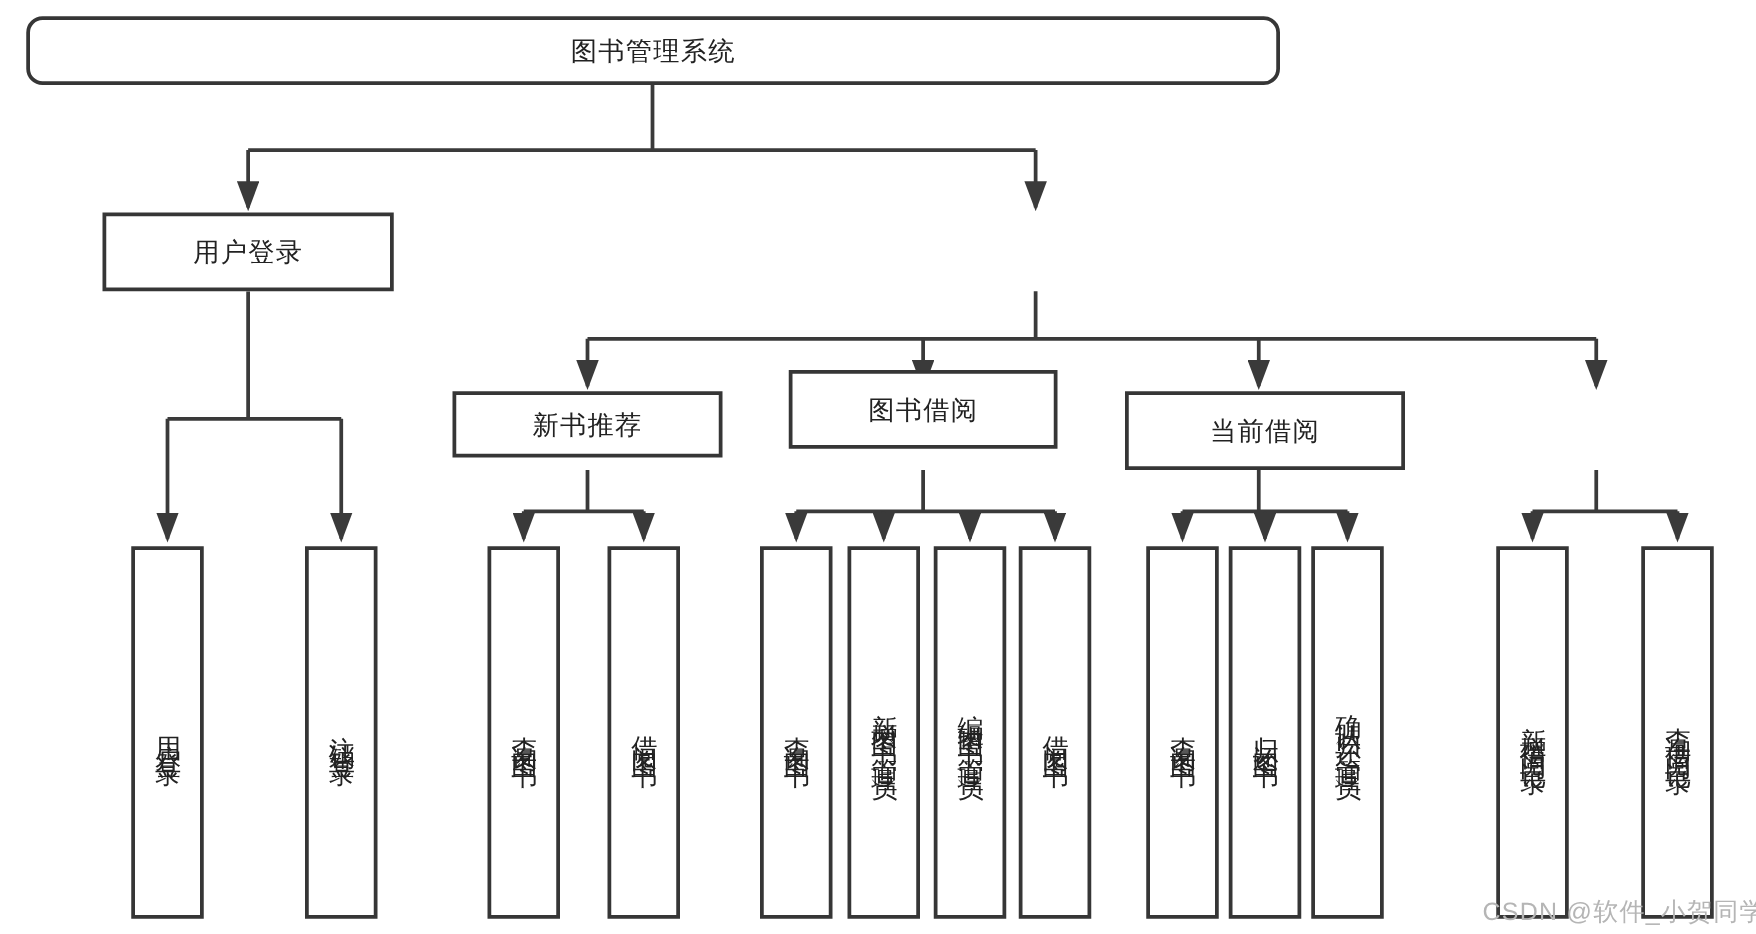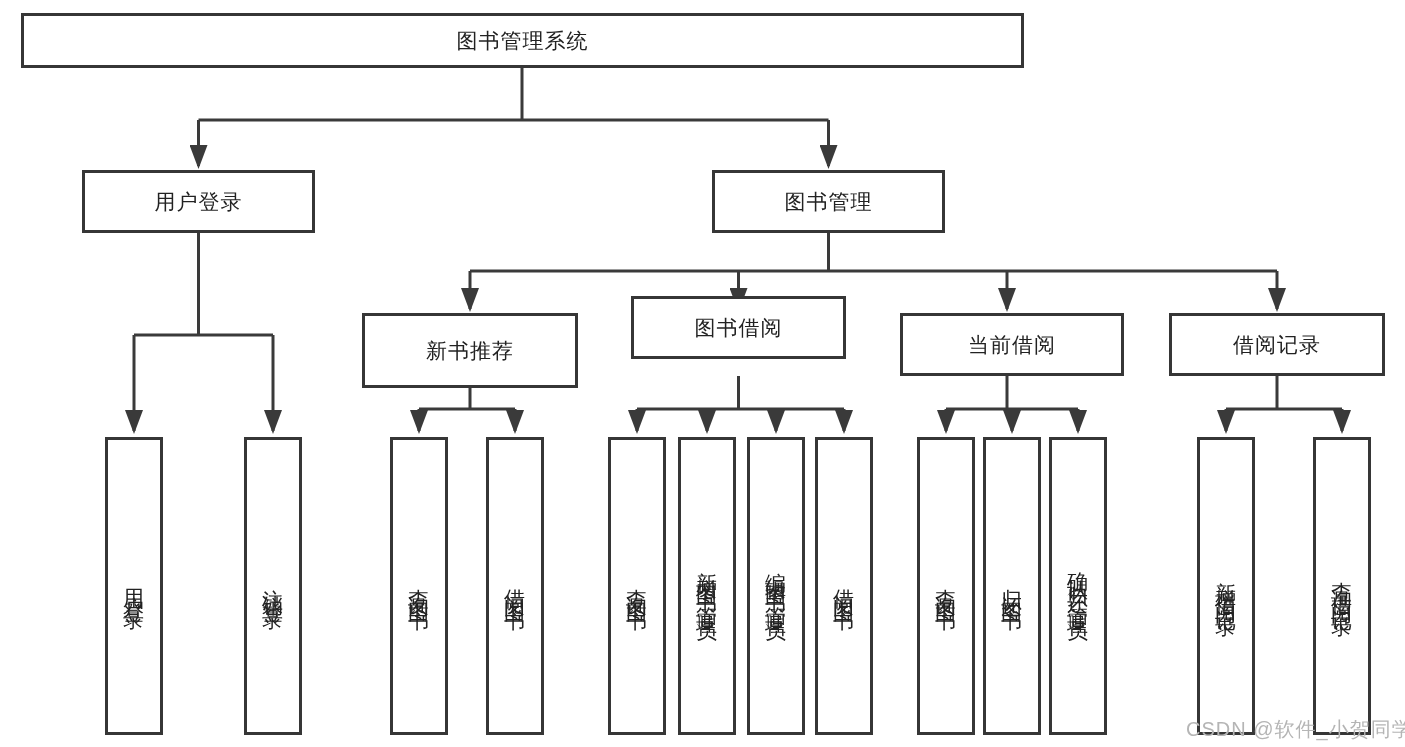--- a/index.html
+++ b/index.html
@@ -34,24 +34,24 @@
     white-space: nowrap;
   }
   .vbox {
     writing-mode: vertical-rl;
     text-orientation: mixed;
     font-size: 21px;
     letter-spacing: 7px;
     line-height: 1;
   }
   
-  #n-root        { left: 21px;   top: 13px;  width: 1003px; height: 55px; }
+  #n-root        { left: 21px;   top: 13px;  width: 1003px; height: 55px; border-radius: 13px; }
   #n-user-group  { left: 82px;   top: 170px; width: 233px;  height: 63px; }
   #n-book-mgmt   { left: 712px;  top: 170px; width: 233px;  height: 63px; }
-  #n-new-book    { left: 362px;  top: 313px; width: 216px;  height: 75px; }
+  #n-new-book    { left: 362px;  top: 313px; width: 216px;  height: 53px; }
   #n-book-borrow { left: 631px;  top: 296px; width: 215px;  height: 63px; }
   #n-cur-borrow  { left: 900px;  top: 313px; width: 224px;  height: 63px; }
   #n-rec-borrow  { left: 1169px; top: 313px; width: 216px;  height: 63px; }
   .leaf { top: 437px; width: 58px; height: 298px; }
   #l-user-login  { left: 105px; }
   #l-logout      { left: 244px; }
   #l-nb-query    { left: 390px; }
   #l-nb-borrow   { left: 486px; }
   #l-bb-query    { left: 608px; }
   #l-bb-add      { left: 678px; }
@@ -117,26 +117,24 @@
 
       <path d="M1277 376 L1277 409 M1226 409 L1342 409"></path>
       <line x1="1226" y1="409" x2="1226" y2="431" marker-end="url(#arrow)"></line>
       <line x1="1342" y1="409" x2="1342" y2="431" marker-end="url(#arrow)"></line>
     </g>
   </svg>
 
   <div id="n-root" class="node hbox">图书管理系统</div>
 
   <div id="n-user-group" class="node hbox">用户登录</div>
-  <div id="n-book-mgmt" class="node hbox">图书管理</div>
 
   <div id="n-new-book" class="node hbox">新书推荐</div>
   <div id="n-book-borrow" class="node hbox">图书借阅</div>
   <div id="n-cur-borrow" class="node hbox">当前借阅</div>
-  <div id="n-rec-borrow" class="node hbox">借阅记录</div>
 
   <div id="l-user-login" class="node vbox leaf">用户登录</div>
   <div id="l-logout" class="node vbox leaf">注销登录</div>
 
   <div id="l-nb-query" class="node vbox leaf">查询图书</div>
   <div id="l-nb-borrow" class="node vbox leaf">借阅图书</div>
 
   <div id="l-bb-query" class="node vbox leaf">查询图书</div>
   <div id="l-bb-add" class="node vbox leaf">新增图书（管理员）</div>
   <div id="l-bb-edit" class="node vbox leaf">编辑图书（管理员）</div>

